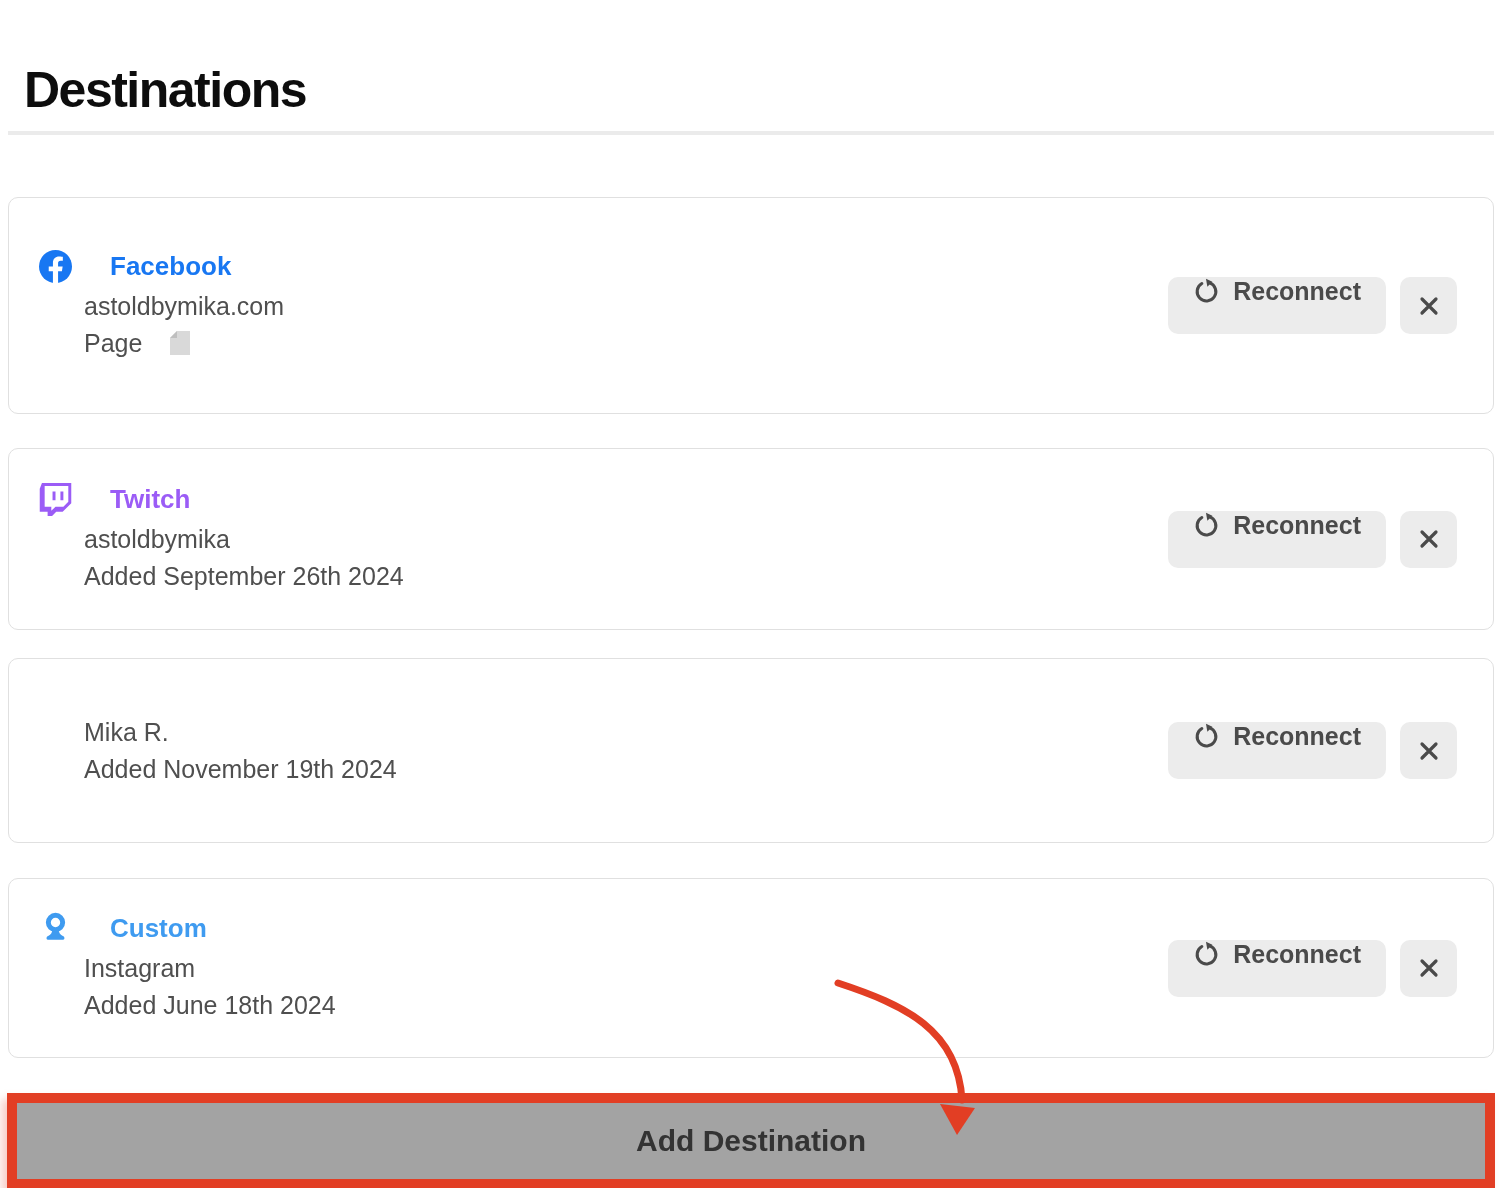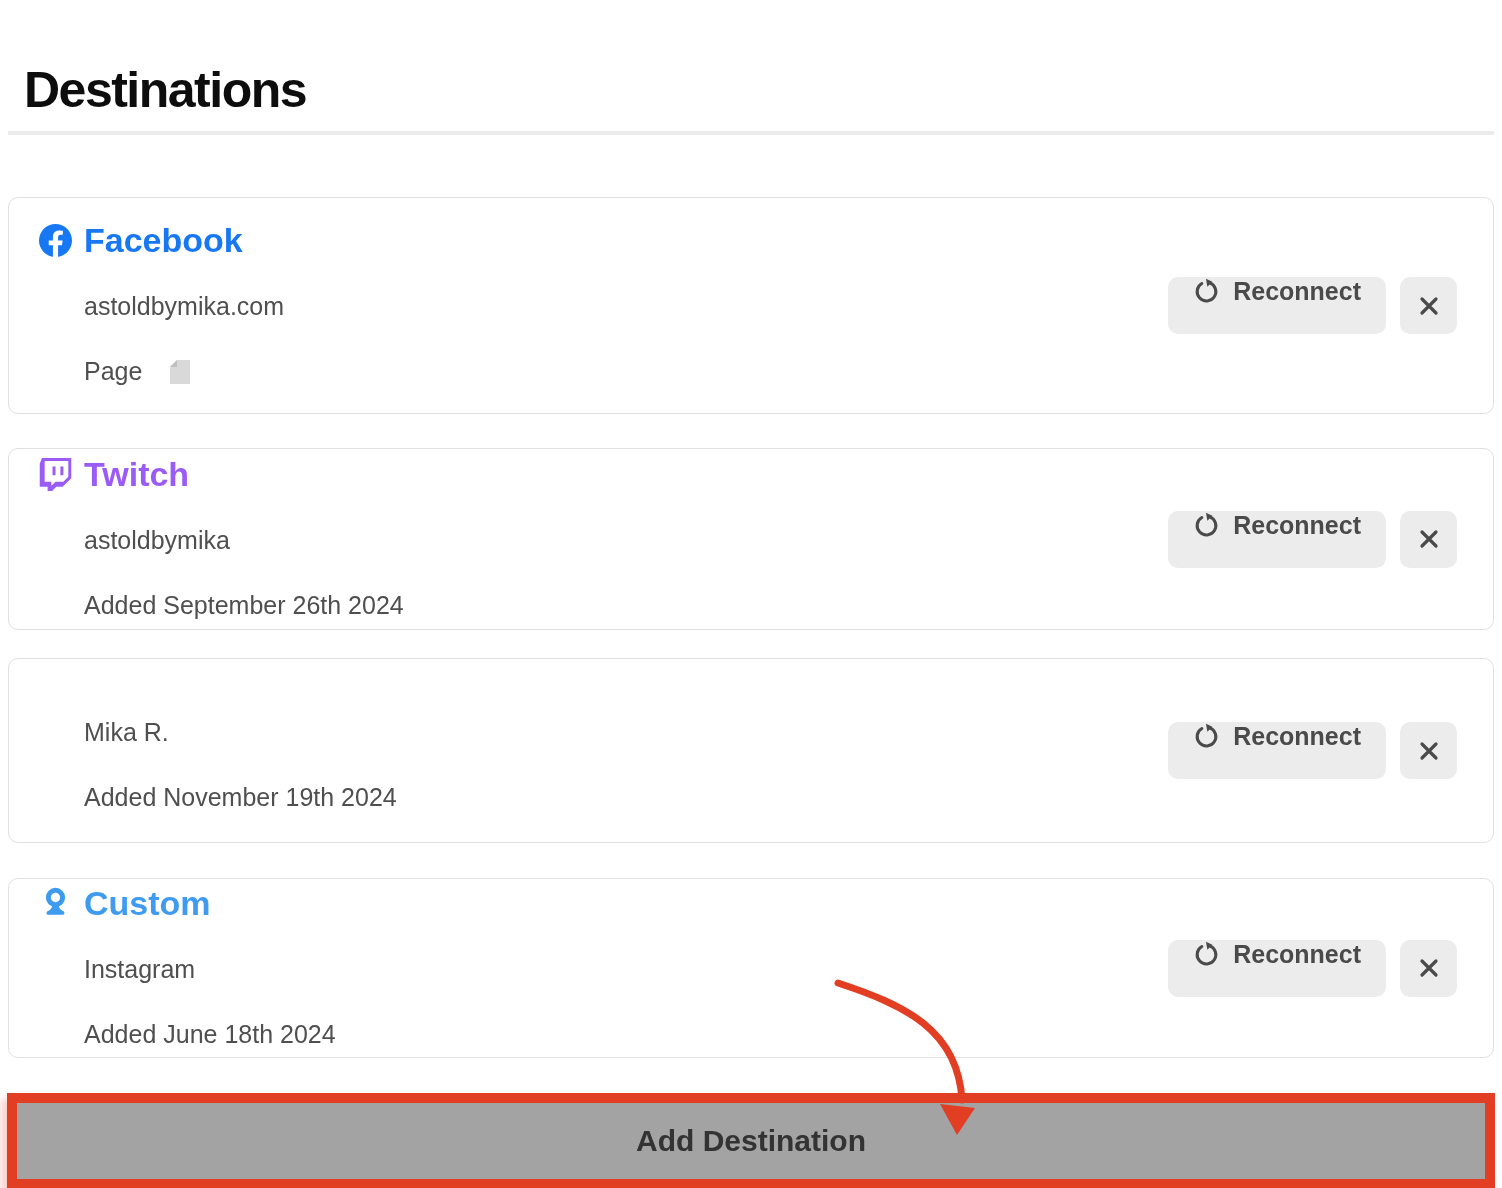--- a/index.html
+++ b/index.html
@@ -13,27 +13,27 @@
           border:1px solid #e0e0e0; border-radius:10px; background:#fff;
           display:flex; align-items:center; justify-content:space-between;
           padding:0 36px 0 30px; }
   .card-facebook { top:197px; height:217px; }
   .card-twitch   { top:448px; height:182px; }
   .card-youtube  { top:658px; height:185px; }
   .card-custom   { top:878px; height:180px; }
 
   .title-row { display:flex; align-items:center; gap:12px; margin-bottom:5px; }
   .platform-icon { width:33px; height:33px; flex:0 0 auto; display:block; }
-  .platform-name { font-size:34px; font-weight:700; text-decoration:none; }
+  .platform-name { font-size:26px; font-weight:700; text-decoration:none;margin-left:26px; }
   .name-facebook { color:#1877F2; }
   .name-twitch   { color:#9B5CF6; }
   .name-youtube  { color:#F23D2E; }
   .name-custom   { color:#3F9BF0; }
 
-  .line { margin-left:45px; font-size:25px; line-height:37px; color:#4f4f4f;margin-top:28px; }
+  .line { margin-left:45px; font-size:25px; line-height:37px; color:#4f4f4f; }
   .page-line { display:flex; align-items:center; gap:26px; }
   .doc-icon { width:24px; height:26px; display:block; }
 
   .actions { display:flex; align-items:center; gap:14px; }
   .reconnect-btn { display:flex; align-items:flex-start; gap:13px; height:57px; padding:0 25px;
                    border:none; border-radius:10px; background:#ececec;
                    font-family:inherit; font-size:25px; font-weight:700; color:#4a4a4a; cursor:pointer; }
   .reconnect-icon { width:27px; height:27px; display:block; }
   .close-btn { width:57px; height:57px; border:none; border-radius:10px; background:#ececec;
                display:flex; align-items:center; justify-content:center; cursor:pointer; }

